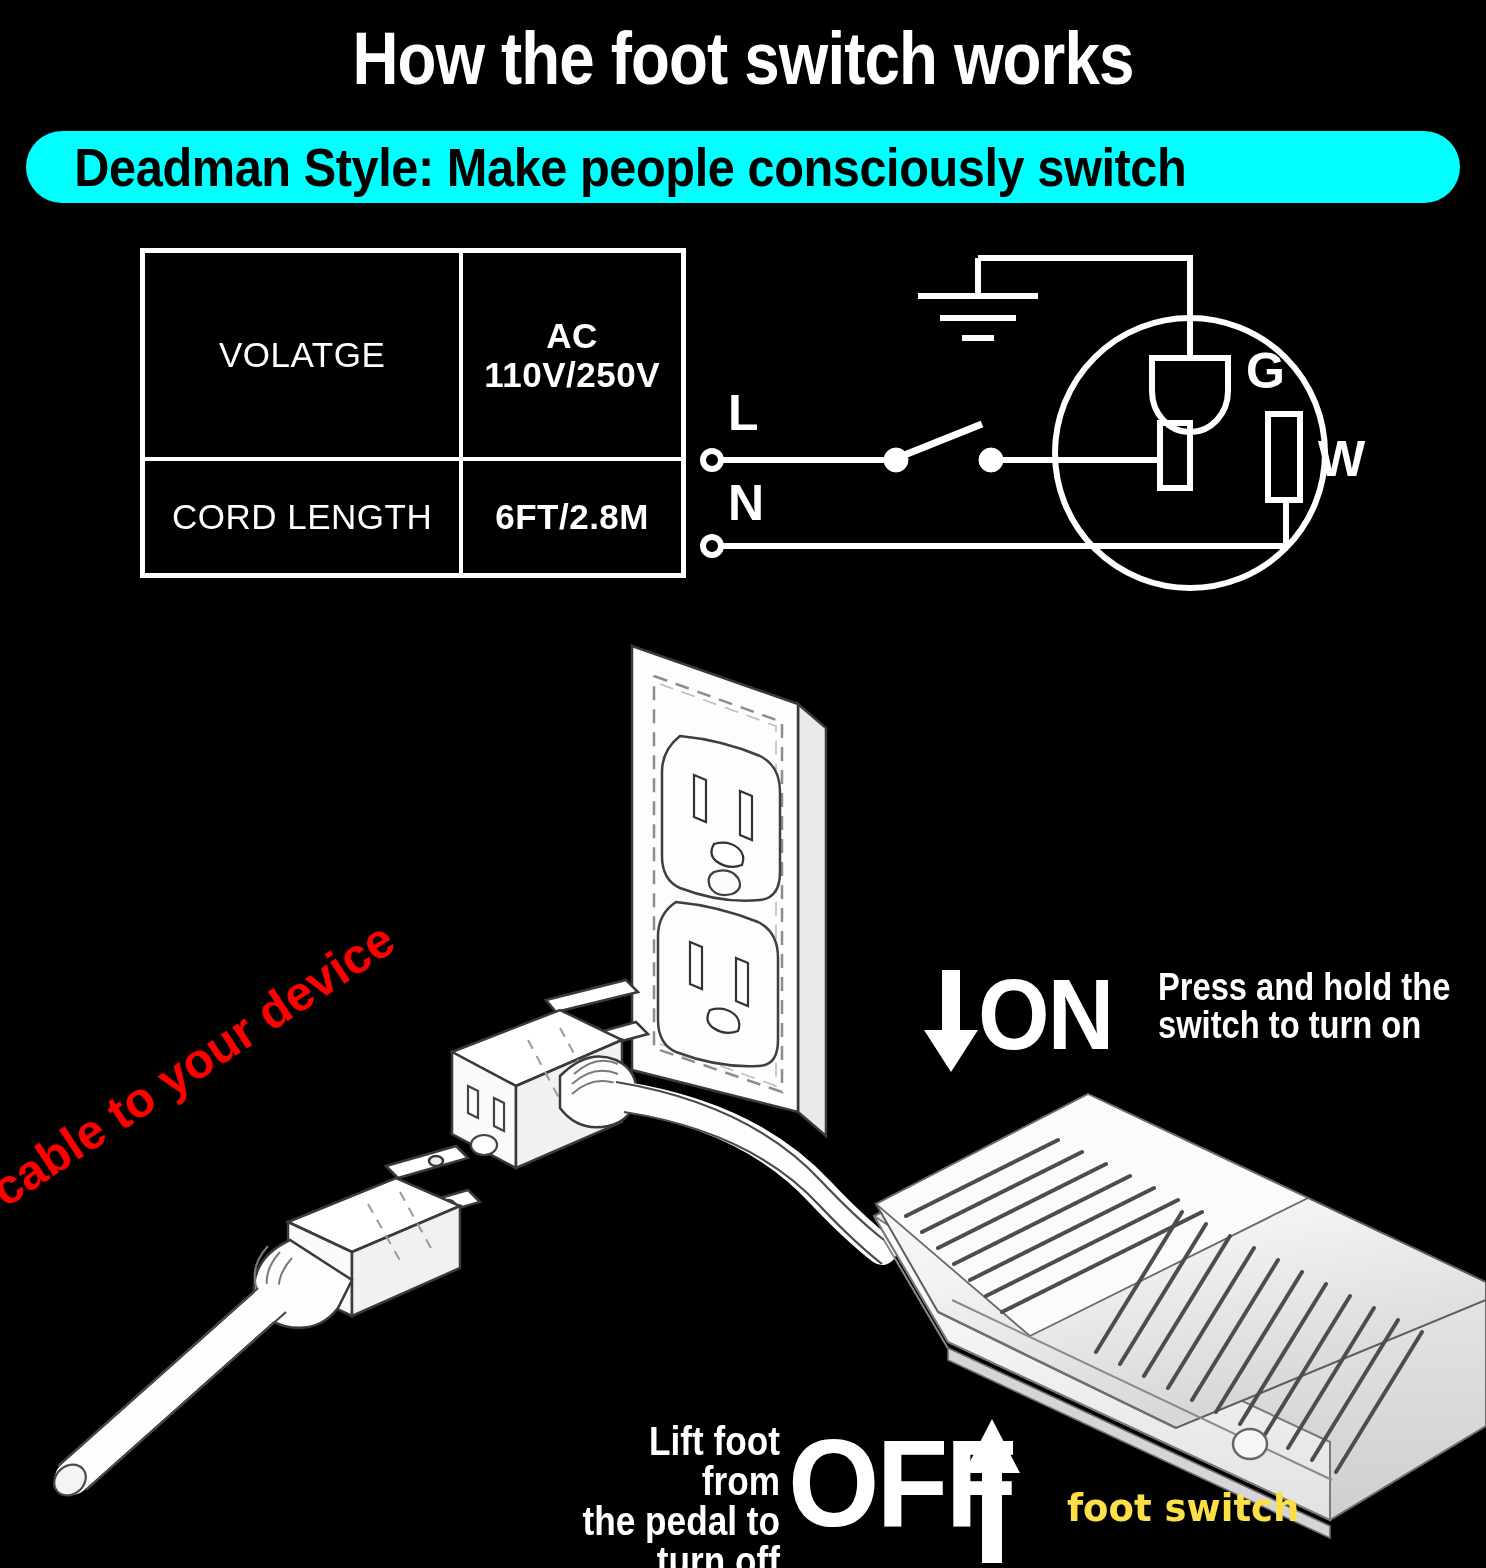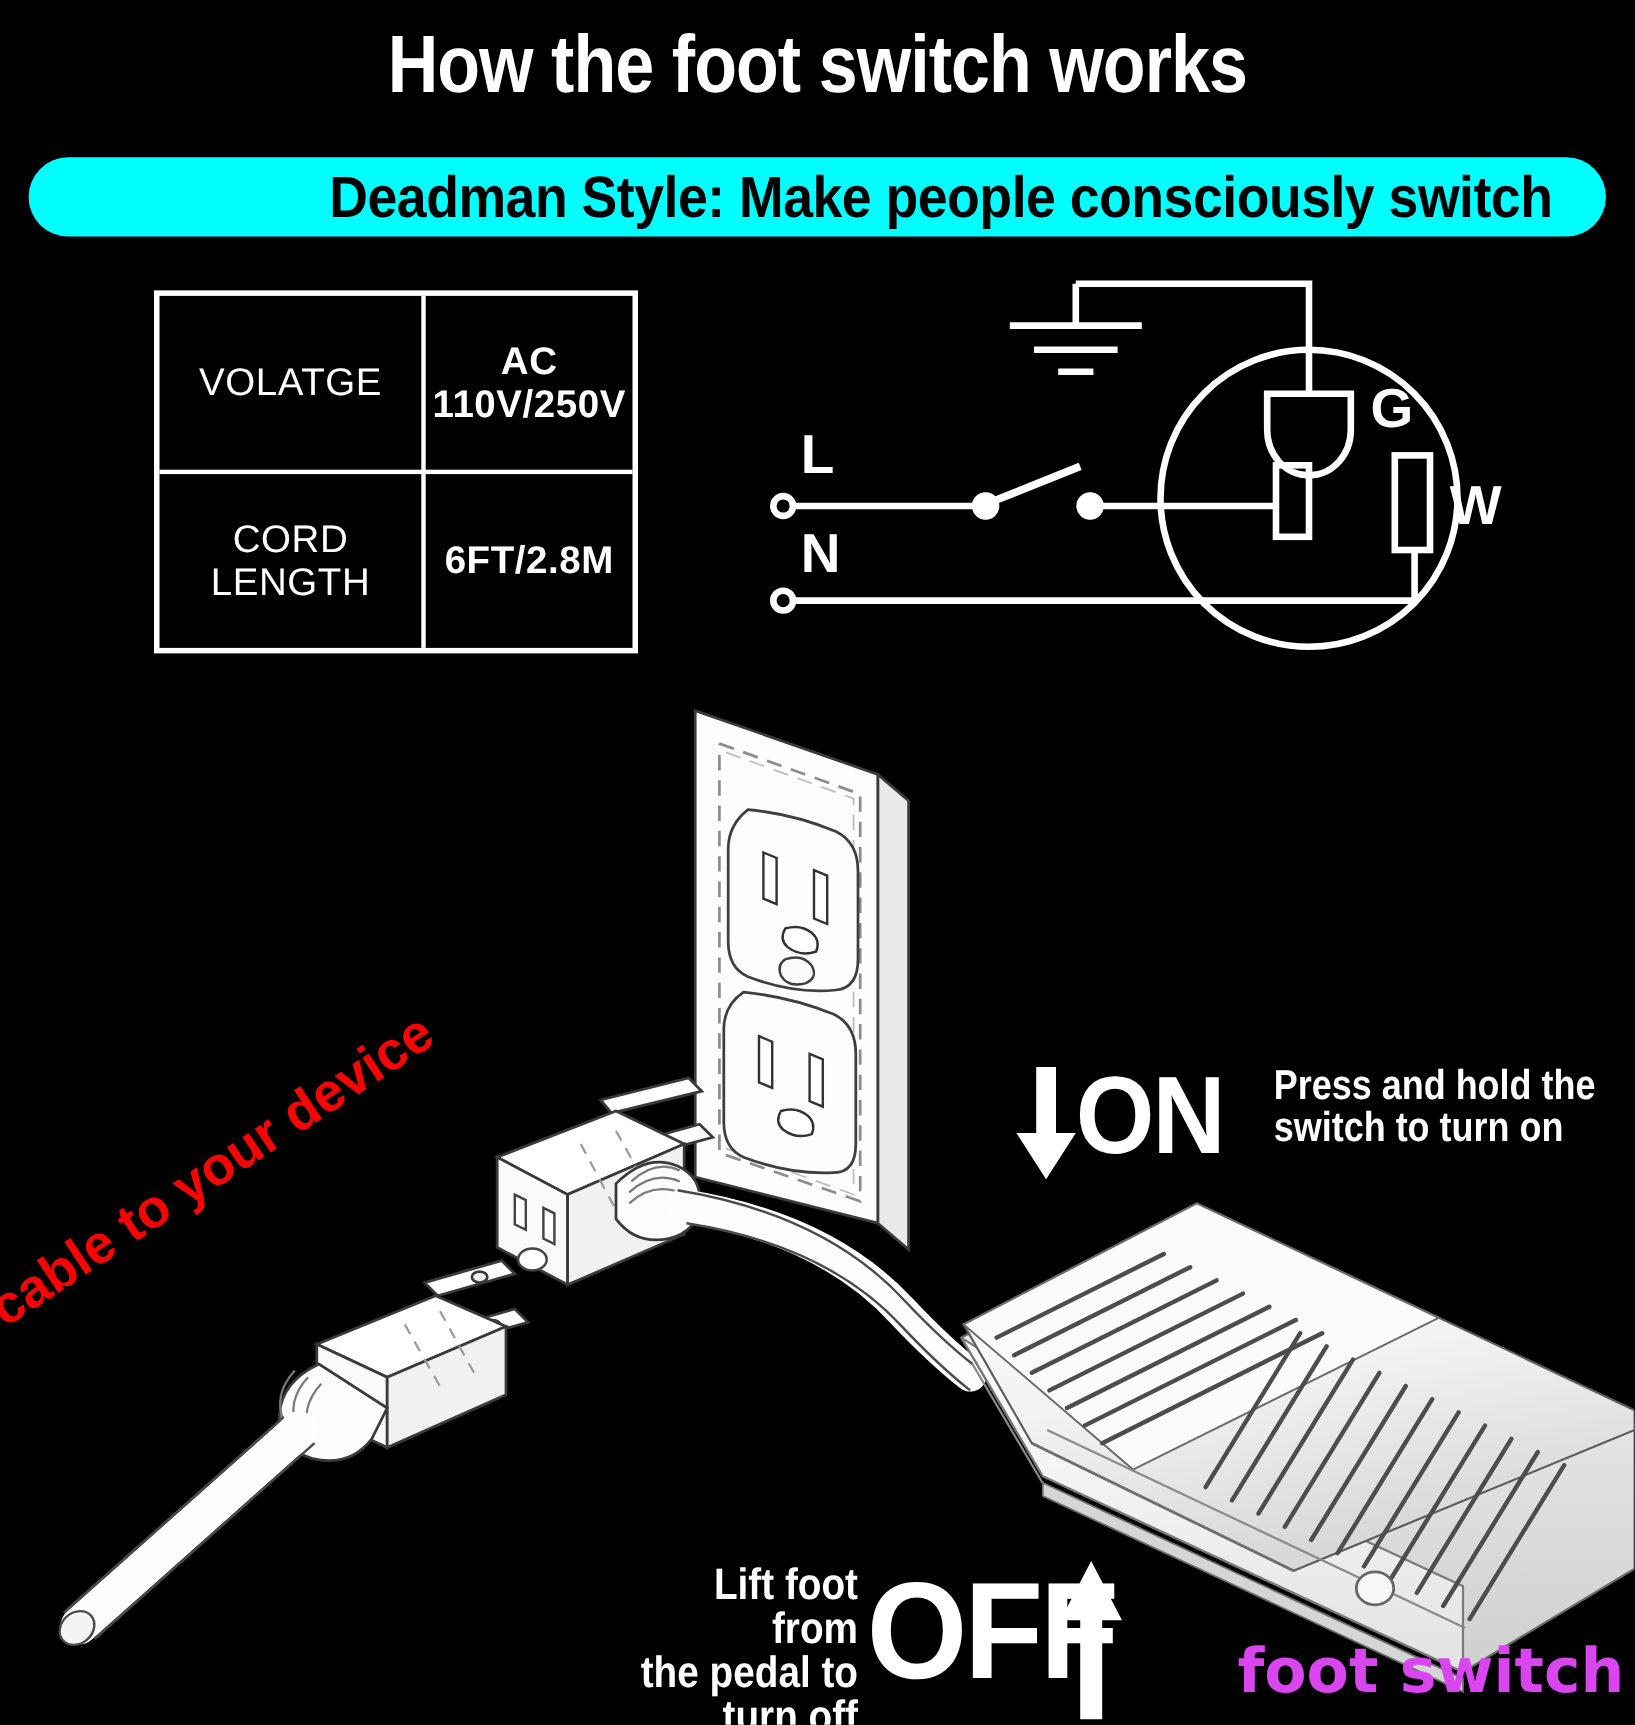--- a/index.html
+++ b/index.html
@@ -12,30 +12,30 @@
   
   #page-title{
     position:absolute;left:0;top:16px;width:1486px;text-align:center;
     color:#fff;font-family:"Liberation Sans",sans-serif;
     font-size:74px;font-weight:700;letter-spacing:-1px;
     transform:scaleX(.86);transform-origin:50% 50%;white-space:nowrap;
   }
   #subtitle-banner{
     position:absolute;left:26px;top:131px;width:1434px;height:72px;
     background:#00FFFF;border-radius:40px;
-    display:flex;align-items:center;justify-content:flex-end;margin-top:12px;
+    display:flex;align-items:center;justify-content:flex-start;
   }
   #subtitle-text{
     color:#000;font-size:53px;font-weight:700;white-space:nowrap;
     transform:scaleX(.92);transform-origin:50% 50%;letter-spacing:-.5px;
   }
 
   
   #spec-table{
-    position:absolute;left:140px;top:264px;width:440px;height:330px;
+    position:absolute;left:140px;top:248px;width:546px;height:330px;
     border:5px solid #fff;box-sizing:border-box;
   }
   #spec-table table{width:100%;height:100%;border-collapse:collapse;}
   #spec-table td{
     border:4px solid #fff;color:#fff;text-align:center;vertical-align:middle;
     font-size:35px;line-height:1.12;letter-spacing:.5px;padding:4px 6px;
   }
   #spec-table td.k{width:59%;}
   #spec-table td.v{width:41%;font-weight:bold;}
   #spec-table tr:first-child td{border-top:none;}
@@ -74,22 +74,22 @@
     font-weight:700;line-height:1.0;text-align:right;
     transform:scaleX(.88);transform-origin:100% 50%;
   }
   #off-word{
     position:absolute;left:236px;top:-12px;color:#fff;font-size:125px;
     font-weight:700;letter-spacing:-3px;line-height:160px;
     transform:scaleX(.94);transform-origin:0 50%;
   }
   #off-arrow{position:absolute;left:408px;top:0px;width:64px;height:150px;}
   #footswitch-label{
-    position:absolute;left:1125px;top:1487px;color:#d946ef;
-    font-size:56px;font-weight:700;letter-spacing:0px;white-space:nowrap;
+    position:absolute;left:1067px;top:1487px;color:#fde047;
+    font-size:37px;font-weight:700;letter-spacing:0px;white-space:nowrap;
     font-family:"DejaVu Sans",sans-serif;
   }
 </style>
 </head>
 <body>
 
 <div class="stage">
 
   <div id="page-title">How the foot switch works</div>
 

